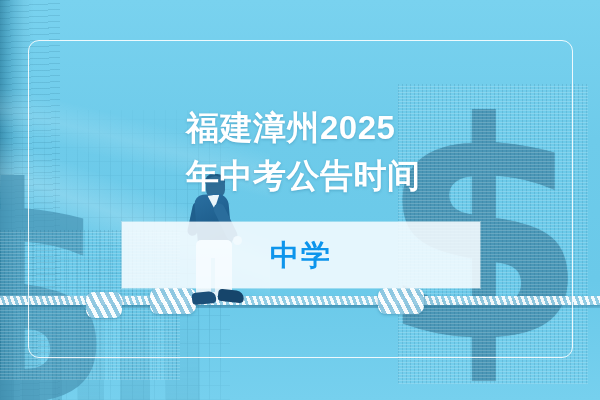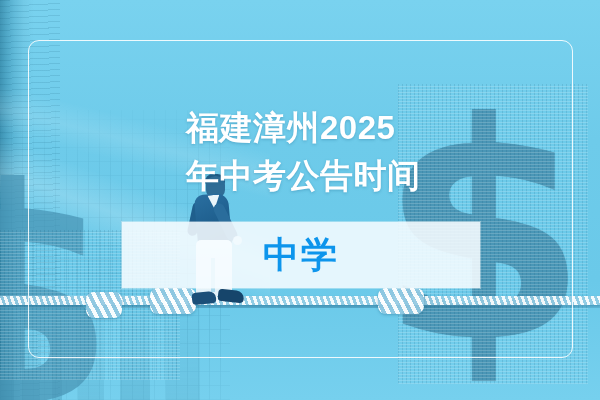--- a/index.html
+++ b/index.html
@@ -209,21 +209,21 @@
 
   
   .band{
     position:absolute;left:122px;top:222px;width:358px;height:66px;
     background:rgba(246,252,255,.88);
     display:flex;align-items:center;justify-content:center;
     box-shadow:0 0 0 1px rgba(255,255,255,.35);
   }
   .band-text{
     color:#0d95ec;
-    font-size:36px;
+    font-size:29px;
     font-weight:700;
     letter-spacing:2px;
     line-height:1;
   }
 </style>
 </head>
 <body>
 
 <div id="banner">
 

